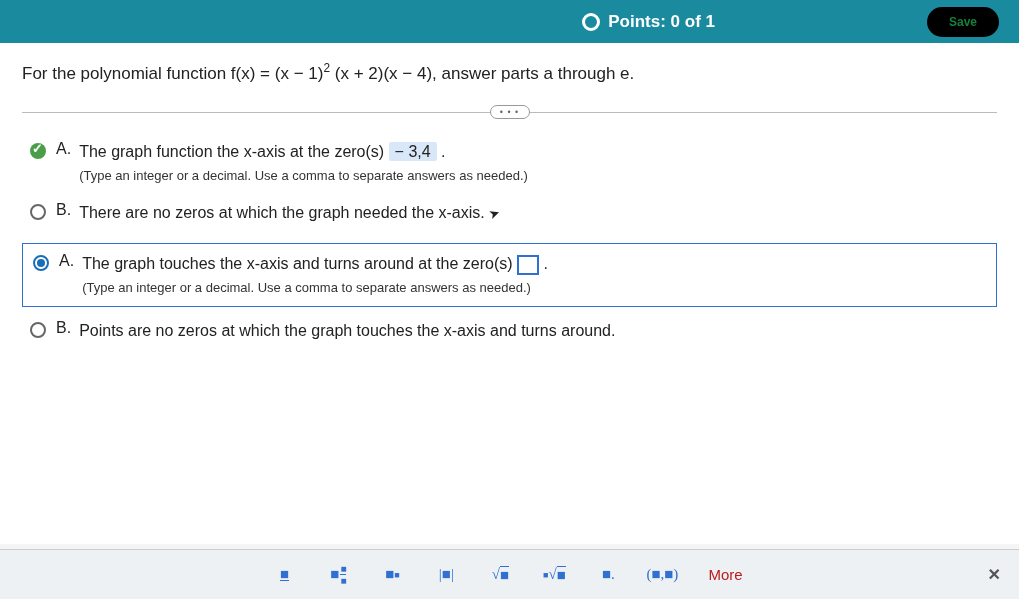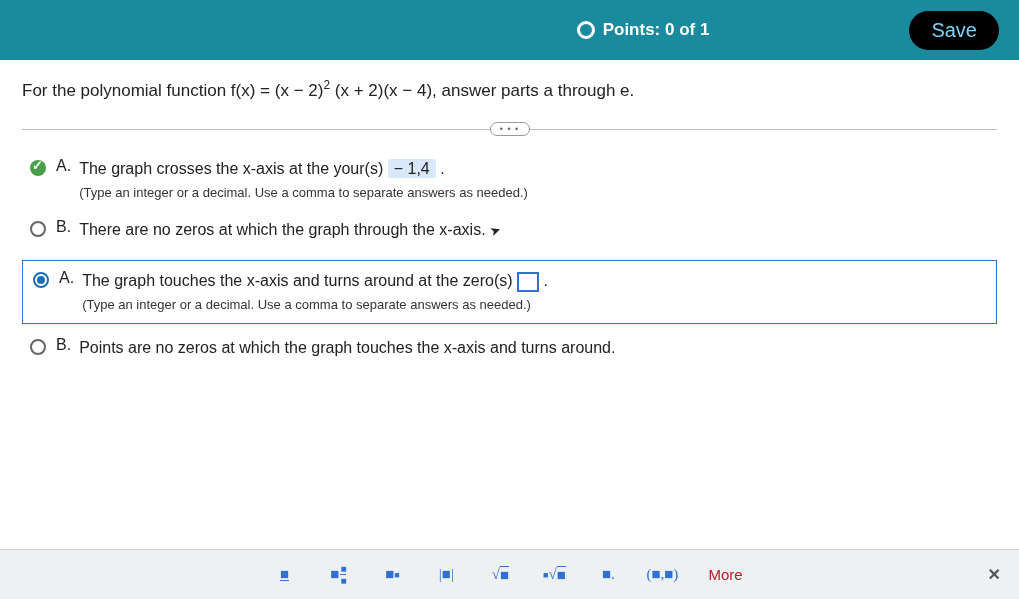--- a/index.html
+++ b/index.html
@@ -5,50 +5,50 @@
     * { box-sizing: border-box; margin: 0; padding: 0; }
     body {
       font-family: Arial, Helvetica, sans-serif;
       background: #f5f5f5;
       width: 1019px;
       height: 599px;
       overflow: hidden;
     }
     .header {
       background: #1a8a9e;
-      height: 60px;
+      height: 43px;
       display: flex;
       align-items: center;
       justify-content: flex-end;
       padding: 0 20px;
-      gap: 20px;
+      gap: 32px;
     }
     .points-wrap {
       display: flex;
       align-items: center;
       gap: 8px;
       color: #fff;
       font-size: 17px;
       font-weight: bold;
       margin-right: 180px;
     }
     .circle-icon {
       width: 18px;
       height: 18px;
       border: 3px solid #fff;
       border-radius: 50%;
     }
     .save-btn {
       background: #000;
-      color: #7dd3fc;
+      color: #15803d;
       border: none;
       border-radius: 20px;
       padding: 8px 22px;
-      font-size: 20px;
-      font-weight: normal;
+      font-size: 12px;
+      font-weight: bold;
       cursor: pointer;
     }
     .content {
       background: #fff;
       padding: 18px 22px 0 22px;
       height: calc(100% - 48px - 50px);
       overflow: hidden;
     }
     .problem-stmt {
       font-size: 17px;
@@ -224,44 +224,44 @@
   <div class="points-wrap">
     <span class="circle-icon"></span>
     <span>Points: 0 of 1</span>
   </div>
   <button class="save-btn">Save</button>
 </div>
 
 <div class="content">
 
   <div class="problem-stmt">
-    <span>For the polynomial function f(x) = (x − 2)</span><sup>2</sup><span> (x + 2)(x − 4), answer parts a through e.</span>
+    <span>For the polynomial function f(x) = (x − 1)</span><sup>2</sup><span> (x + 2)(x − 4), answer parts a through e.</span>
   </div>
 
   <div class="divider-wrap">
     <div class="divider-line"></div>
     <div class="divider-pill">• • •</div>
   </div>
 
   <div class="question-block">
 
     <div class="choice-row">
       <span class="radio correct"></span>
       <span class="choice-label">A.</span>
       <div class="choice-body">
-        <span>The graph crosses the x-axis at the your(s) </span><span class="answer-filled">− 1,4</span><span> .</span>
+        <span>The graph function the x-axis at the zero(s) </span><span class="answer-filled">− 3,4</span><span> .</span>
         <span class="hint">(Type an integer or a decimal. Use a comma to separate answers as needed.)</span>
       </div>
     </div>
 
     <div class="choice-row">
       <span class="radio"></span>
       <span class="choice-label">B.</span>
       <div class="choice-body">
-        <span>There are no zeros at which the graph through the x-axis.</span><span class="cursor-icon">➤</span>
+        <span>There are no zeros at which the graph needed the x-axis.</span><span class="cursor-icon">➤</span>
       </div>
     </div>
   </div>
 
   <div class="question-block">
 
     <div class="choice-row selected-box">
       <span class="radio checked"></span>
       <span class="choice-label">A.</span>
       <div class="choice-body">

